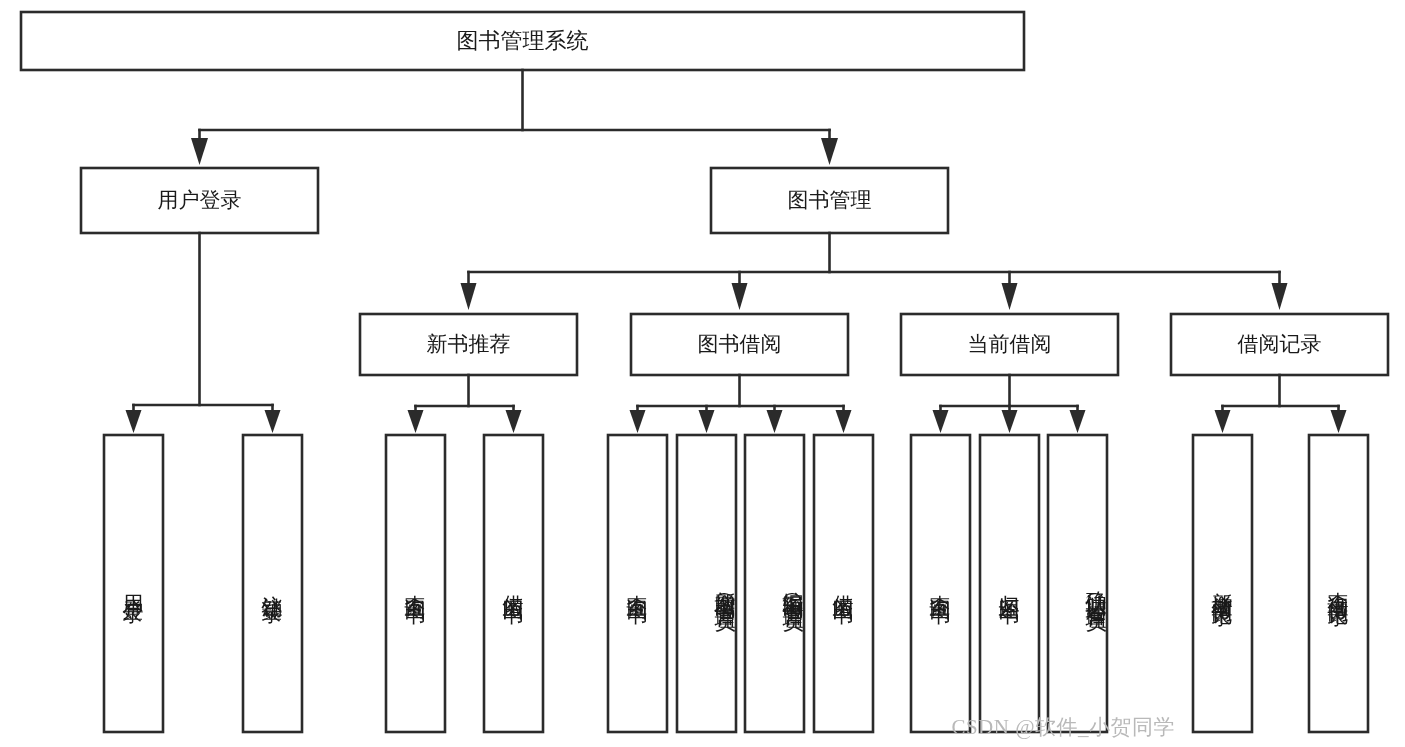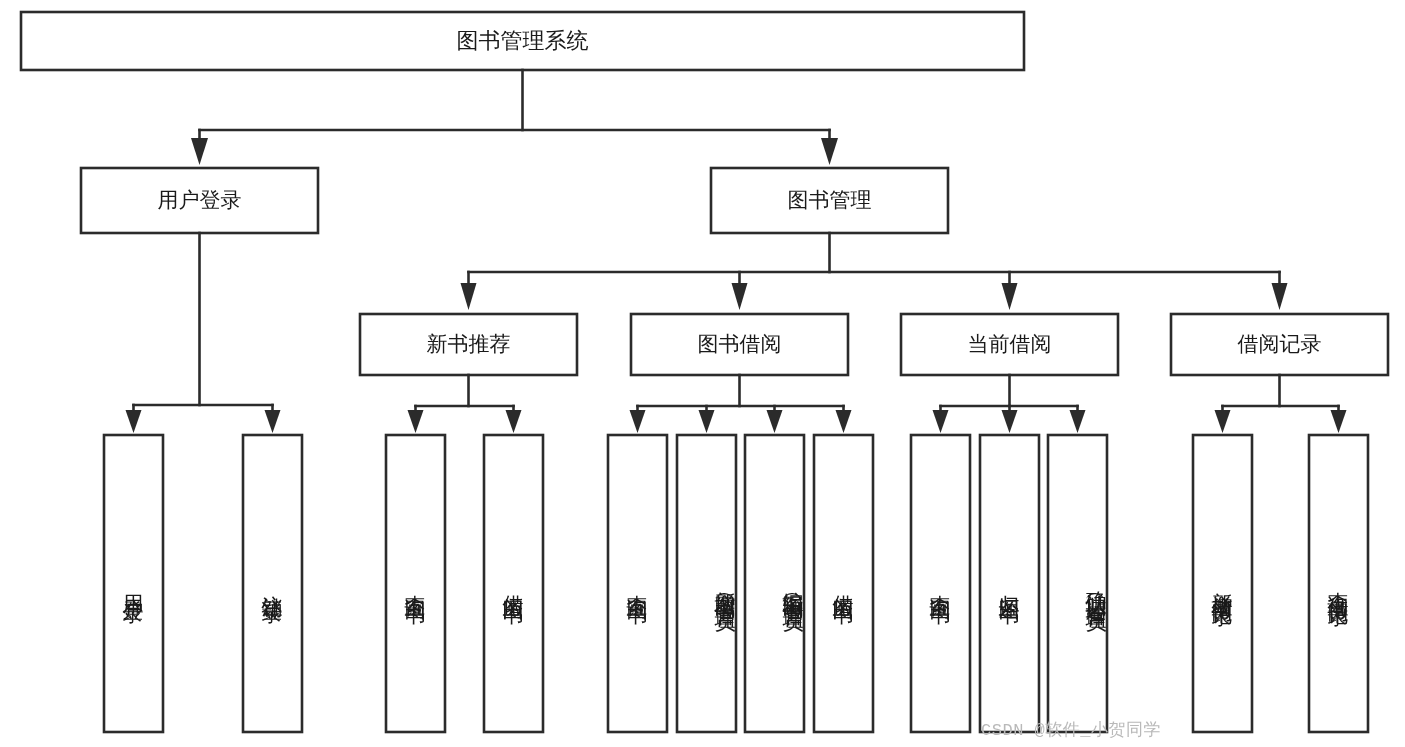--- a/index.html
+++ b/index.html
@@ -65,24 +65,24 @@
     font-size: 21px;
     line-height: 1.0;
     color: #1a1a1a;
     letter-spacing: 3px;
     white-space: nowrap;
     pointer-events: none;
     text-align: center;
   }
   .watermark {
     position: absolute;
-    right: 20px;
+    right: 6px;
     bottom: 6px;
-    font-family: Liberation Mono, monospace;
-    font-size: 17px;
+    font-family: Liberation Serif, serif;
+    font-size: 21px;
     color: #b9b9b9;
     letter-spacing: 0.5px;
     white-space: nowrap;
   }
 </style>
 </head>
 <body>
 
 <div id="diagram-root">
 

